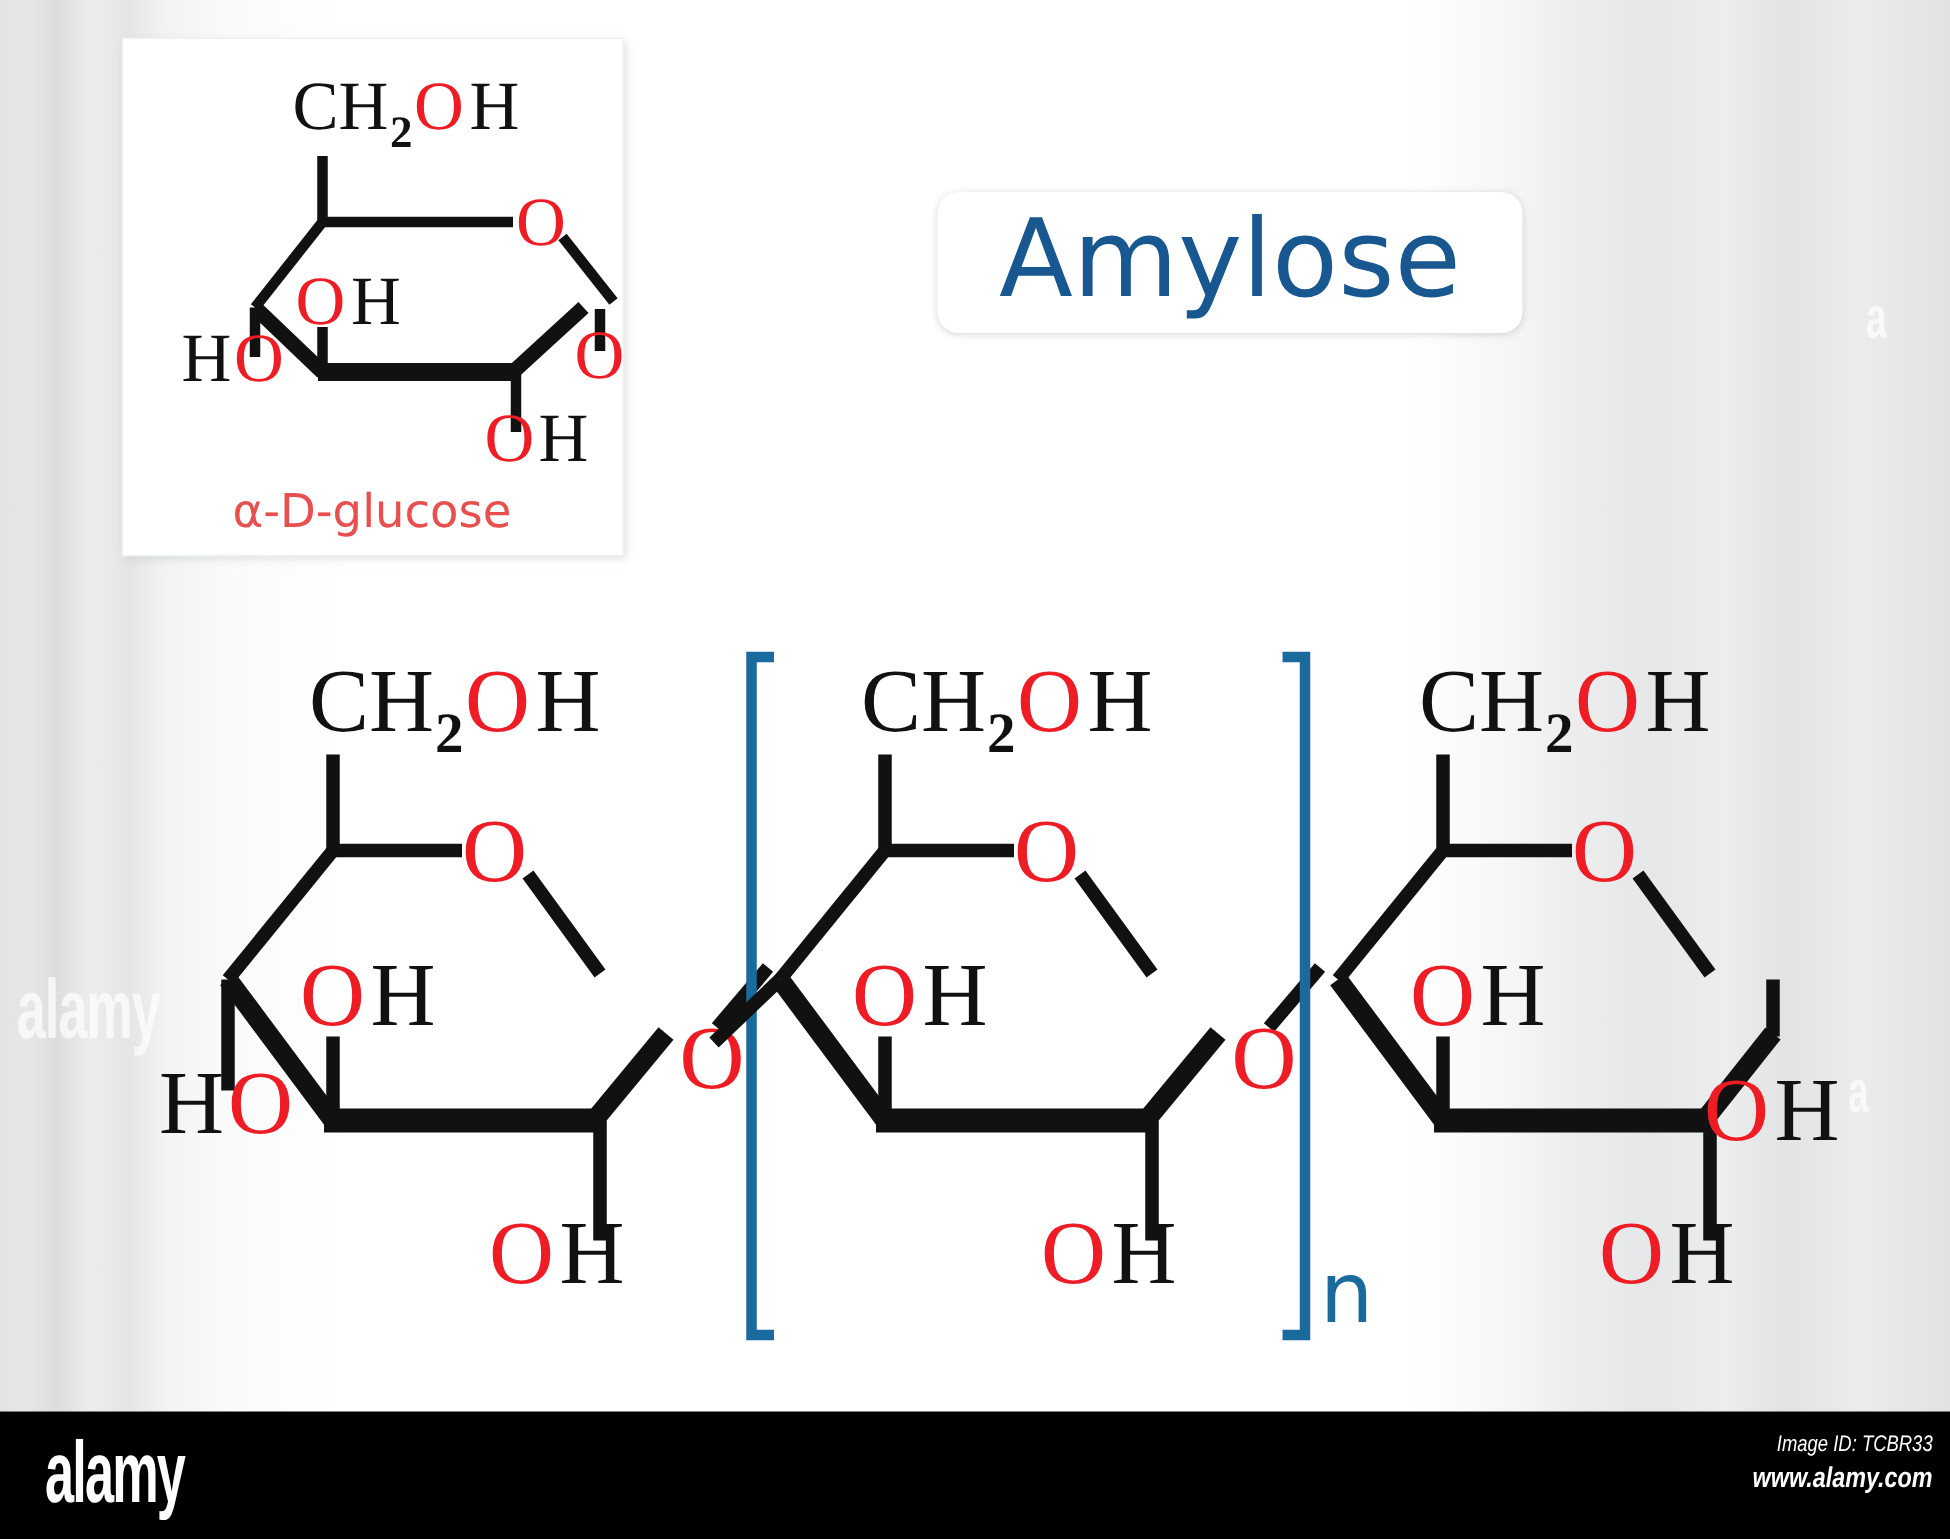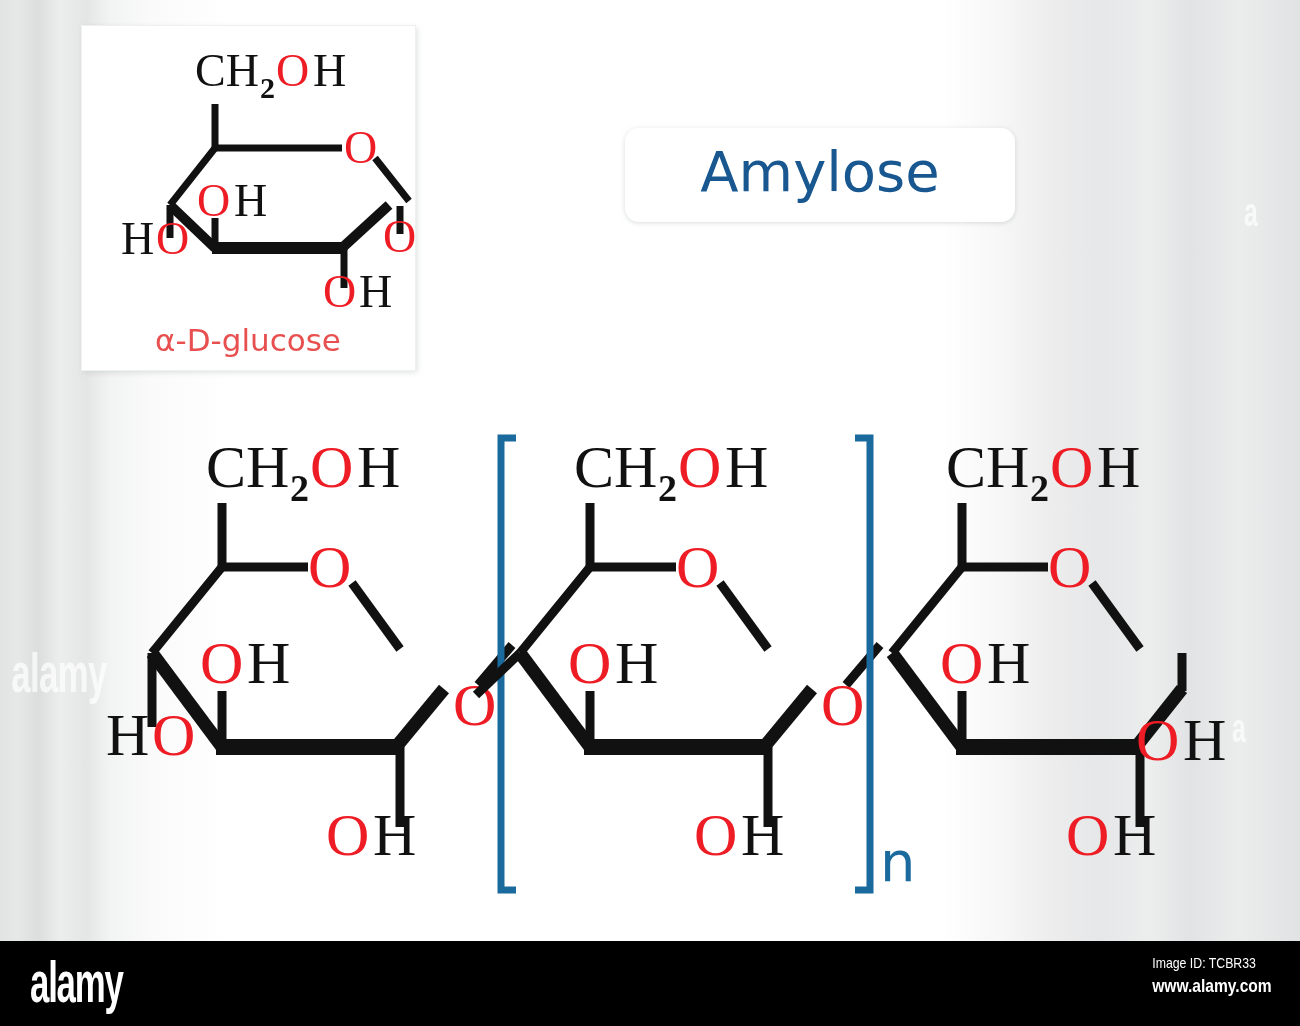--- a/index.html
+++ b/index.html
@@ -60,21 +60,21 @@
     width: 390px; height: 94px;
     background: #ffffff;
     border-radius: 14px;
     box-shadow: 0 1px 5px rgba(120,130,130,.28);
     display: flex;
     align-items: center;
     justify-content: center;
   }
   #title-text {
     color: #18578f;
-    font-size: 56px;
+    font-size: 72px;
     line-height: 84px;
     font-weight: 400;
     letter-spacing: 0px;
     font-family: "DejaVu Sans", sans-serif;
     padding-bottom: 6px;
     text-align: center;
   }
 
   
   #chain {
@@ -98,22 +98,23 @@
     font-weight: 700;
     font-size: 58px;
     line-height: 58px;
     letter-spacing: -2px;
     transform: scaleX(.60);
     transform-origin: left top;
     color: #ffffff;
   }
   #footer-right {
     position: absolute;
-    right: 28px; top: 12px;
-    text-align: left;
+    right: 12px; top: 12px;
+    text-align: right;
+    font-style: italic;
   }
   #image-id {
     font-family: "Liberation Sans", sans-serif;
     font-size: 15px;
     line-height: 20px;
     transform: scaleX(.82);
     transform-origin: right top;
     color: #ffffff;
     font-weight: 400;
   }

